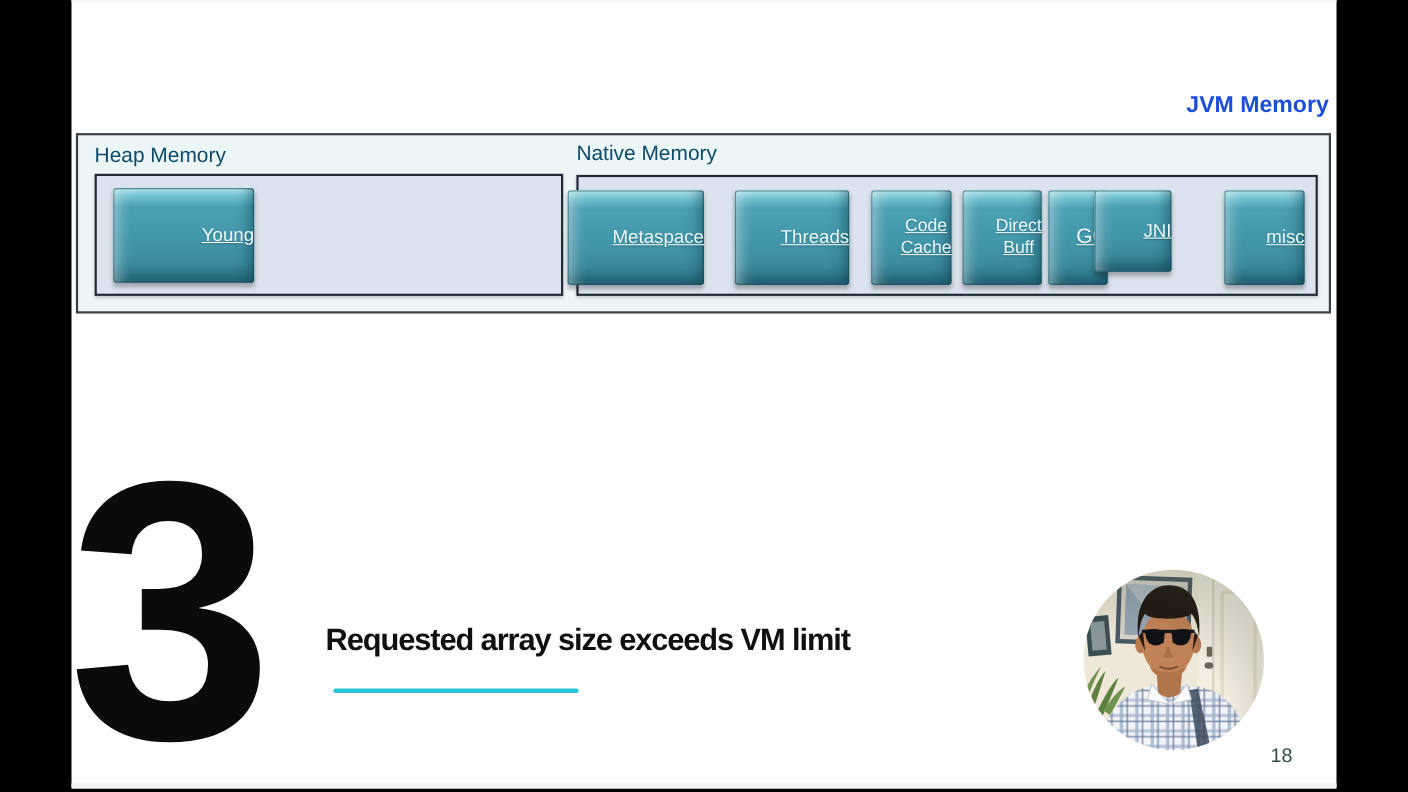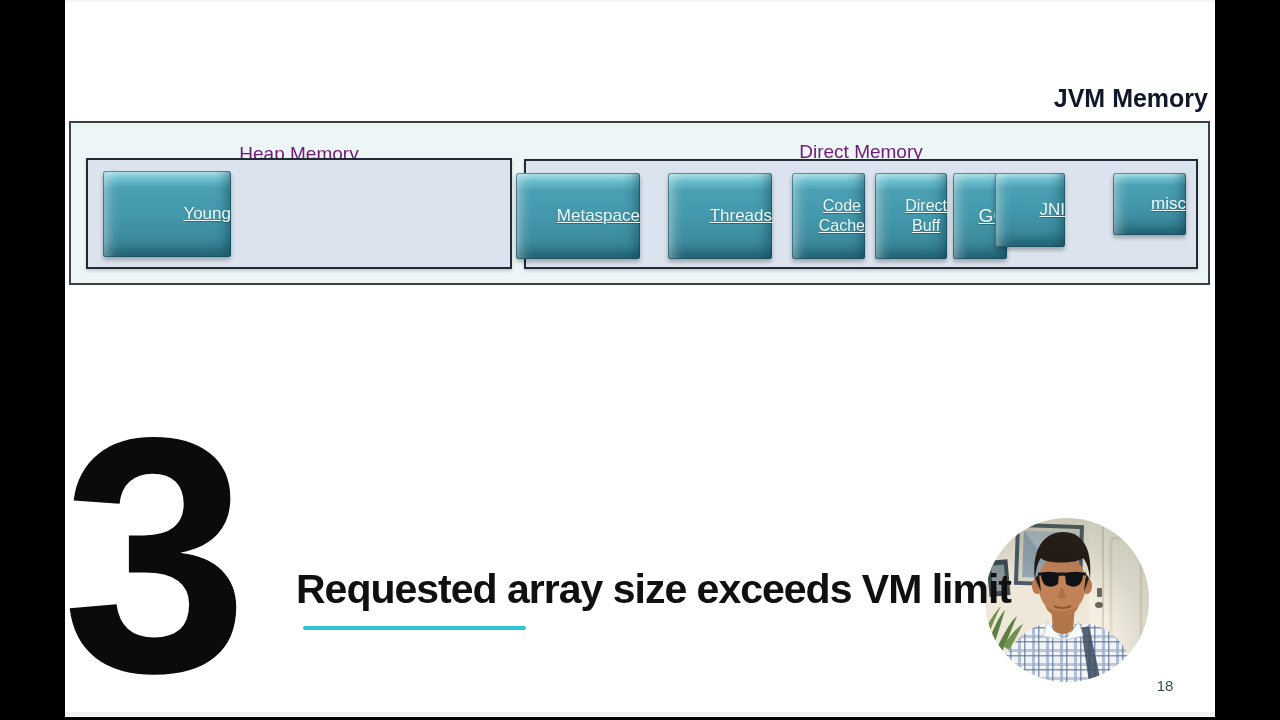--- a/index.html
+++ b/index.html
@@ -11,30 +11,30 @@
   .bar{position:absolute;top:0;height:720px;background:#000;}
   .bar.left{left:0;width:65px;}
   .bar.right{left:1215px;width:65px;}
   .edge-top{position:absolute;left:65px;top:0;width:1150px;height:2px;background:#f4f4f4;}
   .edge-bottom-faint{position:absolute;left:65px;top:712px;width:1150px;height:4px;background:#f1f1f1;}
   .edge-bottom{position:absolute;left:0;top:717px;width:1280px;height:3px;background:#000;}
 
   
   .jvm-title{
     position:absolute;left:900px;top:84px;width:308px;text-align:right;
-    font-size:25px;font-weight:700;color:#0f172a;letter-spacing:0;
+    font-size:21px;font-weight:700;color:#1d4ed8;letter-spacing:0;
   }
 
   
   .jvmbox{
     position:absolute;left:69px;top:121px;width:1141px;height:164px;
     background:#edf6f7;border:2px solid #3c4043;box-sizing:border-box;
   }
   .panel-label{
-    position:absolute;font-size:19px;color:#701a75;text-align:center;font-weight:400;margin-top:12px;
+    position:absolute;font-size:19px;color:#0c4a6e;text-align:left;font-weight:400;
   }
   .panel-label.heap{left:86px;top:131px;width:426px;}
   .panel-label.native{left:524px;top:129px;width:674px;}
 
   .panel{
     position:absolute;background:#dbe3ee;border:2px solid #202b36;box-sizing:border-box;
     box-shadow:0 2px 3px rgba(0,0,0,.18);
   }
   .panel.heap{left:86px;top:158px;width:426px;height:111px;}
   .panel.native{left:524px;top:159px;width:674px;height:110px;}
@@ -56,69 +56,69 @@
   .mbox .lbl{white-space:pre-line;line-height:1.25;text-shadow:0 1px 1px rgba(0,40,50,.35);}
   .mbox.two .lbl{font-size:16px;}
   .b-young{left:103px;top:171px;width:128px;height:86px;}
   .b-old{left:234px;top:171px;width:264px;height:86px;}
   .b-metaspace{left:516px;top:173px;width:124px;height:86px;}
   .b-threads{left:668px;top:173px;width:104px;height:86px;}
   .b-codecache{left:792px;top:173px;width:73px;height:86px;}
   .b-directbuff{left:875px;top:173px;width:72px;height:86px;}
   .b-gc{left:953px;top:173px;width:54px;height:86px;font-size:19px;}
   .b-jni{left:995px;top:173px;width:70px;height:74px;}
-  .b-misc{left:1113px;top:173px;width:73px;height:62px;}
+  .b-misc{left:1113px;top:173px;width:73px;height:86px;}
 
   
   .big-number{
     position:absolute;left:62px;top:388px;width:185px;text-align:center;
     font-size:335px;line-height:1;font-weight:700;color:#0b0b0b;
   }
 
   
   .headline{
     position:absolute;left:296px;top:566px;width:720px;
-    font-size:41px;font-weight:700;color:#101010;letter-spacing:-1px;
+    font-size:28px;font-weight:700;color:#101010;letter-spacing:-1px;
     z-index:5;
   }
   .underline{
     position:absolute;left:303px;top:626px;width:223px;height:4px;
     background:#2bc3d5;border-radius:2px;z-index:5;
   }
 
   
   .webcam{
     position:absolute;left:985px;top:518px;width:164px;height:164px;
     border-radius:50%;overflow:hidden;z-index:4;
   }
   .webcam svg{display:block;}
 
   
   .page-number{
     position:absolute;left:1140px;top:677px;width:50px;text-align:center;
-    font-size:15px;color:#31504a;
+    font-size:18px;color:#31504a;
   }
 </style>
 </head>
 <body>
 
 <div class="stage">
 
   <div class="bar left"></div>
   <div class="bar right"></div>
   <div class="edge-top"></div>
   <div class="edge-bottom-faint"></div>
   <div class="edge-bottom"></div>
 
   <div class="jvm-title">JVM Memory</div>
 
   <div class="jvmbox"></div>
 
   <div class="panel-label heap">Heap Memory</div>
-  <div class="panel-label native">Direct Memory</div>
+  <div class="panel-label native">Native Memory</div>
 
   <div class="panel heap"></div>
   <div class="panel native"></div>
 
   <div class="mbox b-young">
     <span class="lbl">Young</span>
   </div>
 
   <div class="mbox b-metaspace">
     <span class="lbl">Metaspace</span>

